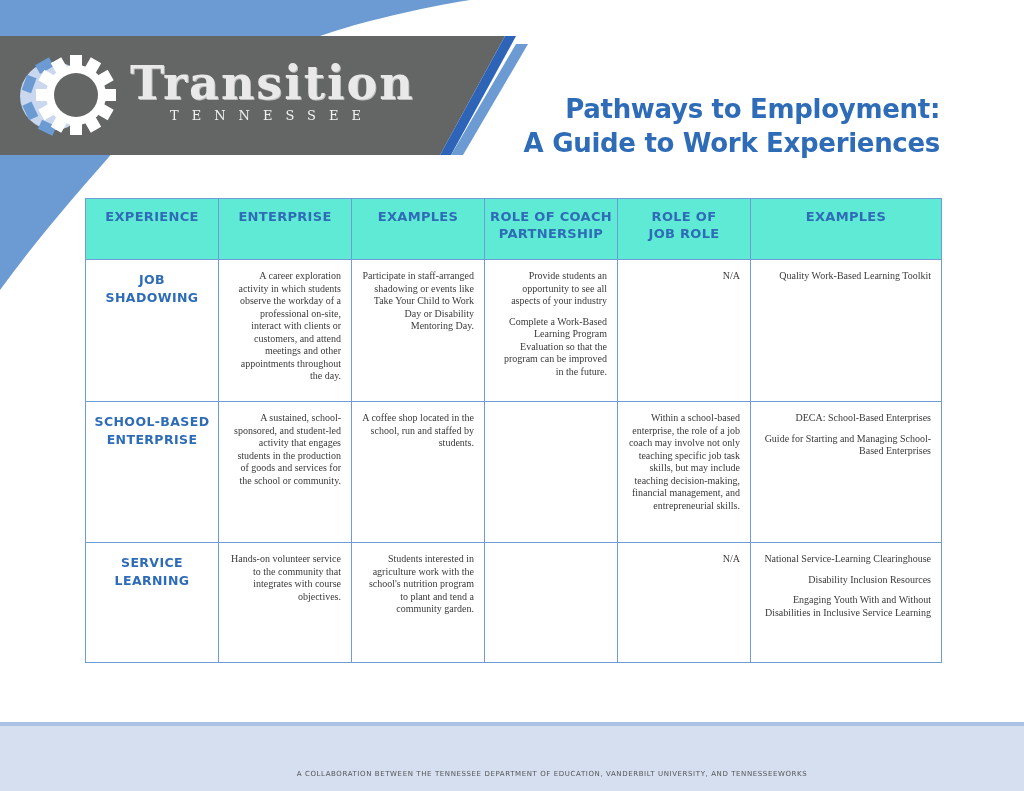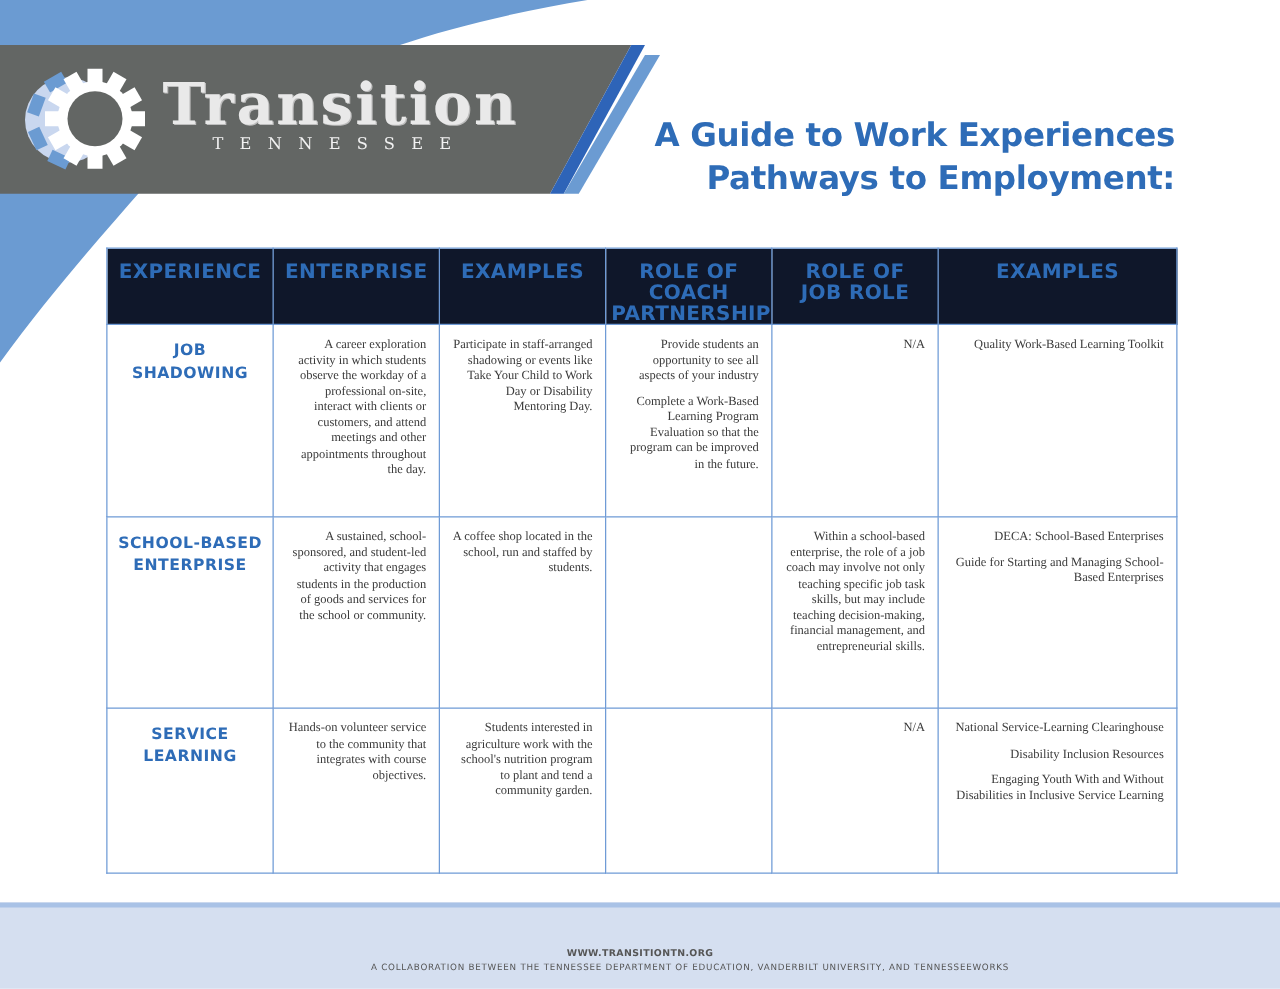--- a/index.html
+++ b/index.html
@@ -6,22 +6,22 @@
   body { width:1024px; height:791px; position:relative; overflow:hidden; background:#ffffff; font-family:"Liberation Serif", serif; }
   .bg-svg { position:absolute; left:0; top:0; width:1024px; height:791px; }
   .logo-wrap { position:absolute; left:18px; top:50px; width:440px; height:90px; }
   .gear { position:absolute; left:0; top:0; }
   .brand-title { position:absolute; left:112px; top:10px; font-family:"DejaVu Serif", serif; font-weight:bold; font-size:46px; letter-spacing:2px; color:#e9e9e9; line-height:46px; text-shadow:1px 1px 0 #bdbdbd; }
   .brand-sub { position:absolute; left:152px; top:57px; font-family:"DejaVu Serif", serif; font-size:13px; letter-spacing:13px; color:#f2f2f2; line-height:18px; }
   .page-title { position:absolute; right:84px; top:92px; text-align:right; color:#2e6cb7; font-family:"DejaVu Sans", sans-serif; font-weight:bold; font-size:26px; line-height:34px; letter-spacing:-0.3px; }
   .page-title div { white-space:nowrap; }
   table.grid { position:absolute; left:85px; top:198px; width:856px; border-collapse:collapse; table-layout:fixed; }
   table.grid th, table.grid td { border:1.5px solid #6f9bd6; vertical-align:top; }
-  table.grid th { background:#0f172a; color:#2e6cb7; font-family:"DejaVu Sans", sans-serif; font-weight:bold; font-size:16px; letter-spacing:0.3px; height:51px; padding:9px 4px 0 4px; line-height:17px; text-align:center; }
-  td.exp { text-align:center; color:#2e6cb7; font-family:"DejaVu Sans", sans-serif; font-weight:bold; font-size:12.5px; letter-spacing:0.4px; line-height:18px; padding:11px 4px 16px 4px; }
+  table.grid th { background:#5eead4; color:#2e6cb7; font-family:"DejaVu Sans", sans-serif; font-weight:bold; font-size:13px; letter-spacing:0.3px; height:51px; padding:9px 4px 0 4px; line-height:17px; text-align:center; }
+  td.exp { text-align:center; color:#2e6cb7; font-family:"DejaVu Sans", sans-serif; font-weight:bold; font-size:12.5px; letter-spacing:0.4px; line-height:18px; padding:11px 4px 4px 4px; }
   td.txt { font-size:10px; line-height:12.5px; color:#3a3a3a; padding:10px 10px 0 10px;text-align:right; }
   td.txt p { margin:0 0 8px 0; }
   .row1 td { height:126px; }
   .row2 td { height:125px; }
   .row3 td { height:104px; }
   .footer { position:absolute; left:0; top:722px; width:1024px; height:69px; background:#d5dff0; border-top:4px solid #a9c2e6; }
   .footer-url { position:absolute; left:0; width:1024px; top:32px; text-align:center; font-family:"DejaVu Sans", sans-serif; font-size:7.5px; font-weight:bold; color:#555; letter-spacing:0.3px; }
   .footer-collab { position:absolute; left:0; width:1024px; top:44px; text-align:center; font-family:"DejaVu Sans", sans-serif; font-size:7px; color:#555; letter-spacing:0.6px;padding-left:40px; }
 </style>
 </head>
@@ -68,22 +68,22 @@
         <rect x="-6" y="-40" width="12" height="12" transform="rotate(330)"></rect>
       </g>
       <circle r="22" fill="#636664"></circle>
     </g>
   </svg>
   <div class="brand-title">Transition</div>
   <div class="brand-sub">TENNESSEE</div>
 </div>
 
 <div class="page-title">
+  <div>Pathways to Employment:</div>
   <div>A Guide to Work Experiences</div>
-  <div>Pathways to Employment:</div>
 </div>
 
 <table class="grid">
   <colgroup>
     <col style="width:133px">
       <col style="width:133px">
       <col style="width:133px">
       <col style="width:133px">
       <col style="width:133px">
       <col style="width:191px">
@@ -132,15 +132,14 @@
       <td class="txt">
         <p>National Service-Learning Clearinghouse</p>
         <p>Disability Inclusion Resources</p>
         <p>Engaging Youth With and Without Disabilities in Inclusive Service Learning</p>
       </td>
     </tr>
   </tbody>
 </table>
 
 <div class="footer">
-  <div class="footer-url">WWW.TRANSITIONTN.ORG</div>
   <div class="footer-collab">A COLLABORATION BETWEEN THE TENNESSEE DEPARTMENT OF EDUCATION, VANDERBILT UNIVERSITY, AND TENNESSEEWORKS</div>
 </div>
 
 </body></html>

